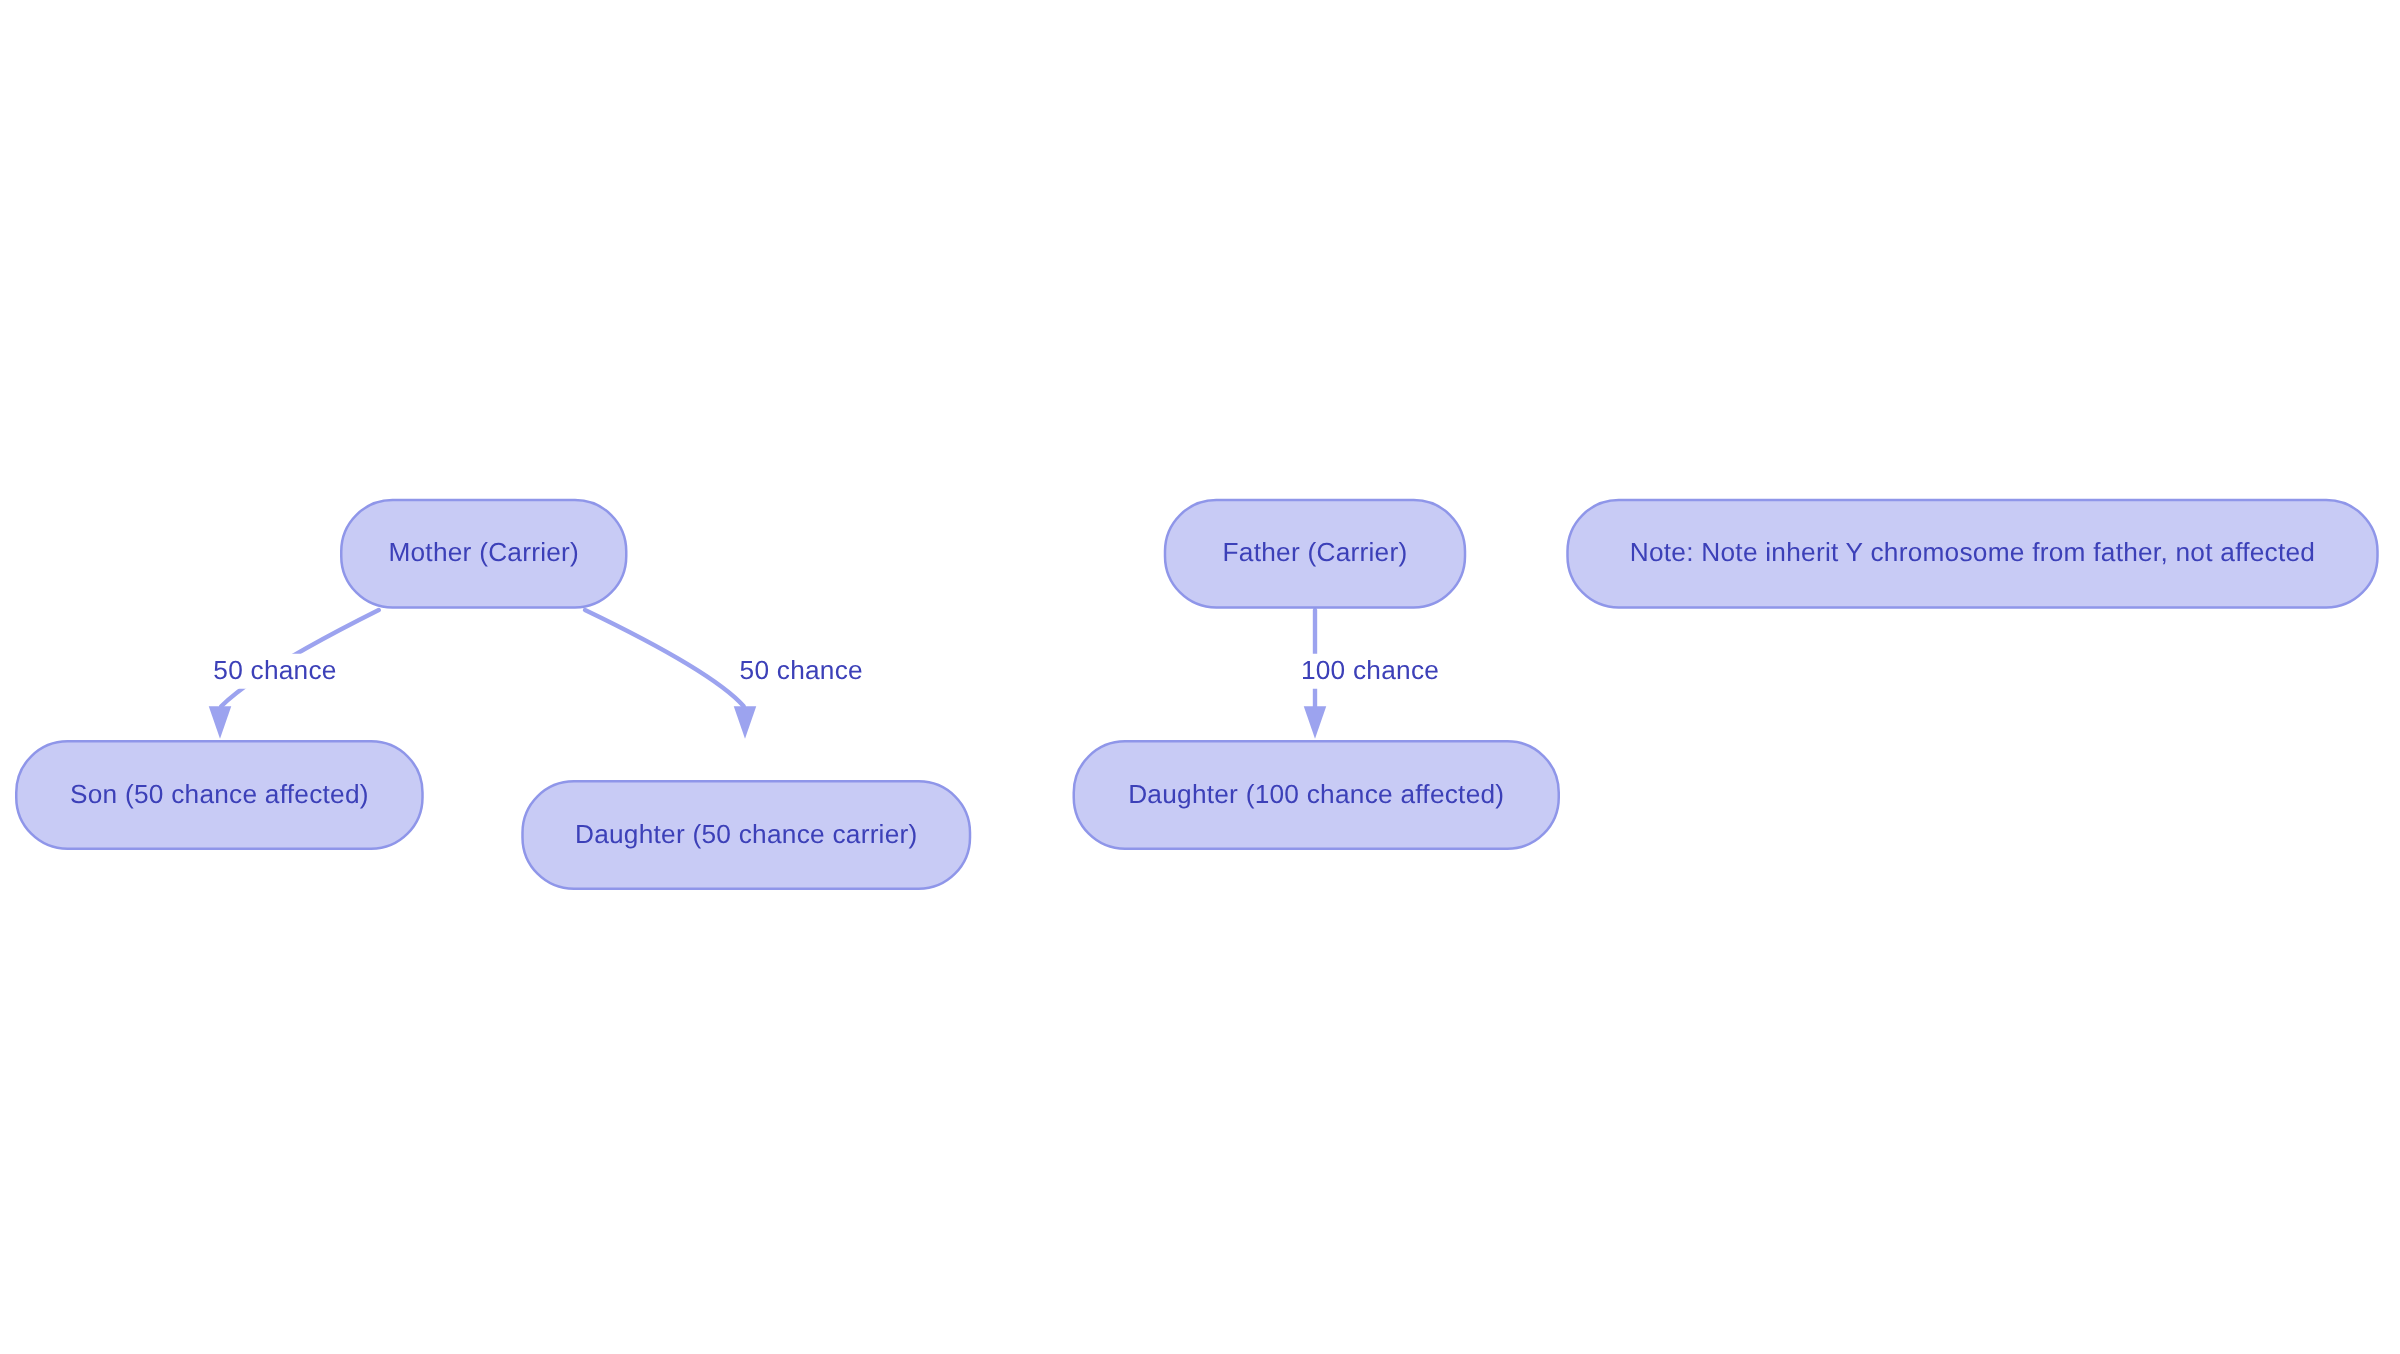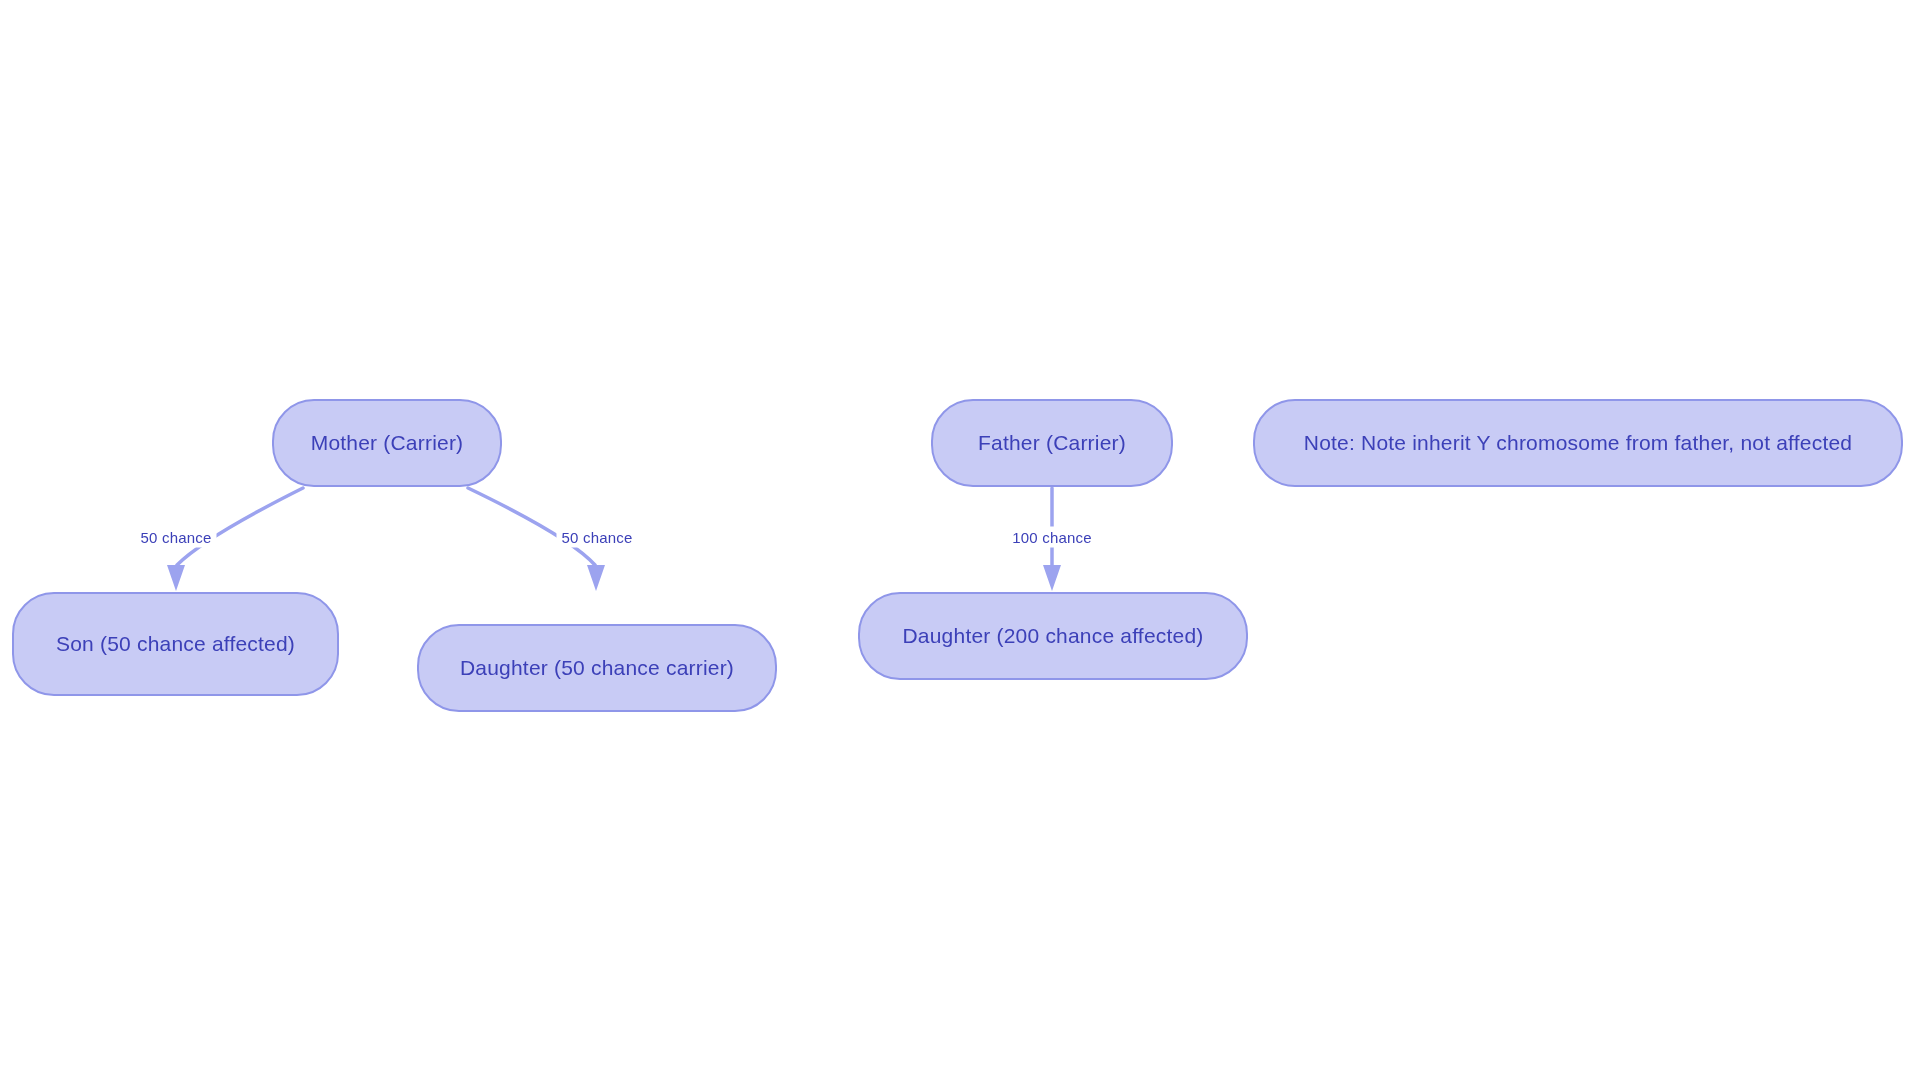--- a/index.html
+++ b/index.html
@@ -51,30 +51,31 @@
     font-size: 21px;
     letter-spacing: 0.2px;
     white-space: nowrap;
     text-align: center;
   }
   .edge-label {
     position: absolute;
     transform: translate(-50%, -50%);
     background: var(--label-bg);
     color: var(--label-text);
-    font-size: 15px;
+    font-size: 21px;
     letter-spacing: 0.2px;
     padding: 2px 5px;
     white-space: nowrap;
+    margin-left: 44px;
   }
   
   .node-mother    { left: 272px;  top: 399px; width: 230px; height: 88px; }
   .node-father    { left: 931px;  top: 399px; width: 242px; height: 88px; }
   .node-note      { left: 1253px; top: 399px; width: 650px; height: 88px; }
-  .node-son       { left: 12px;   top: 592px; width: 327px; height: 104px; }
+  .node-son       { left: 12px;   top: 592px; width: 327px; height: 88px; }
   .node-daughter1 { left: 417px;  top: 600px; width: 360px; height: 88px; margin-top: 24px; }
   .node-daughter2 { left: 858px;  top: 592px; width: 390px; height: 88px; }
   
   .edge-label-1 { left: 176px;  top: 537px; }
   .edge-label-2 { left: 597px;  top: 537px; }
   .edge-label-3 { left: 1052px; top: 537px; }
 </style>
 </head>
 <body>
 
@@ -106,20 +107,20 @@
 
   <div class="node node-son">
     <span>Son (50 chance affected)</span>
   </div>
 
   <div class="node node-daughter1">
     <span>Daughter (50 chance carrier)</span>
   </div>
 
   <div class="node node-daughter2">
-    <span>Daughter (200 chance affected)</span>
+    <span>Daughter (100 chance affected)</span>
   </div>
 
   <div class="edge-label edge-label-1">50 chance</div>
   <div class="edge-label edge-label-2">50 chance</div>
   <div class="edge-label edge-label-3">100 chance</div>
 
 </div>
 
 </body></html>

